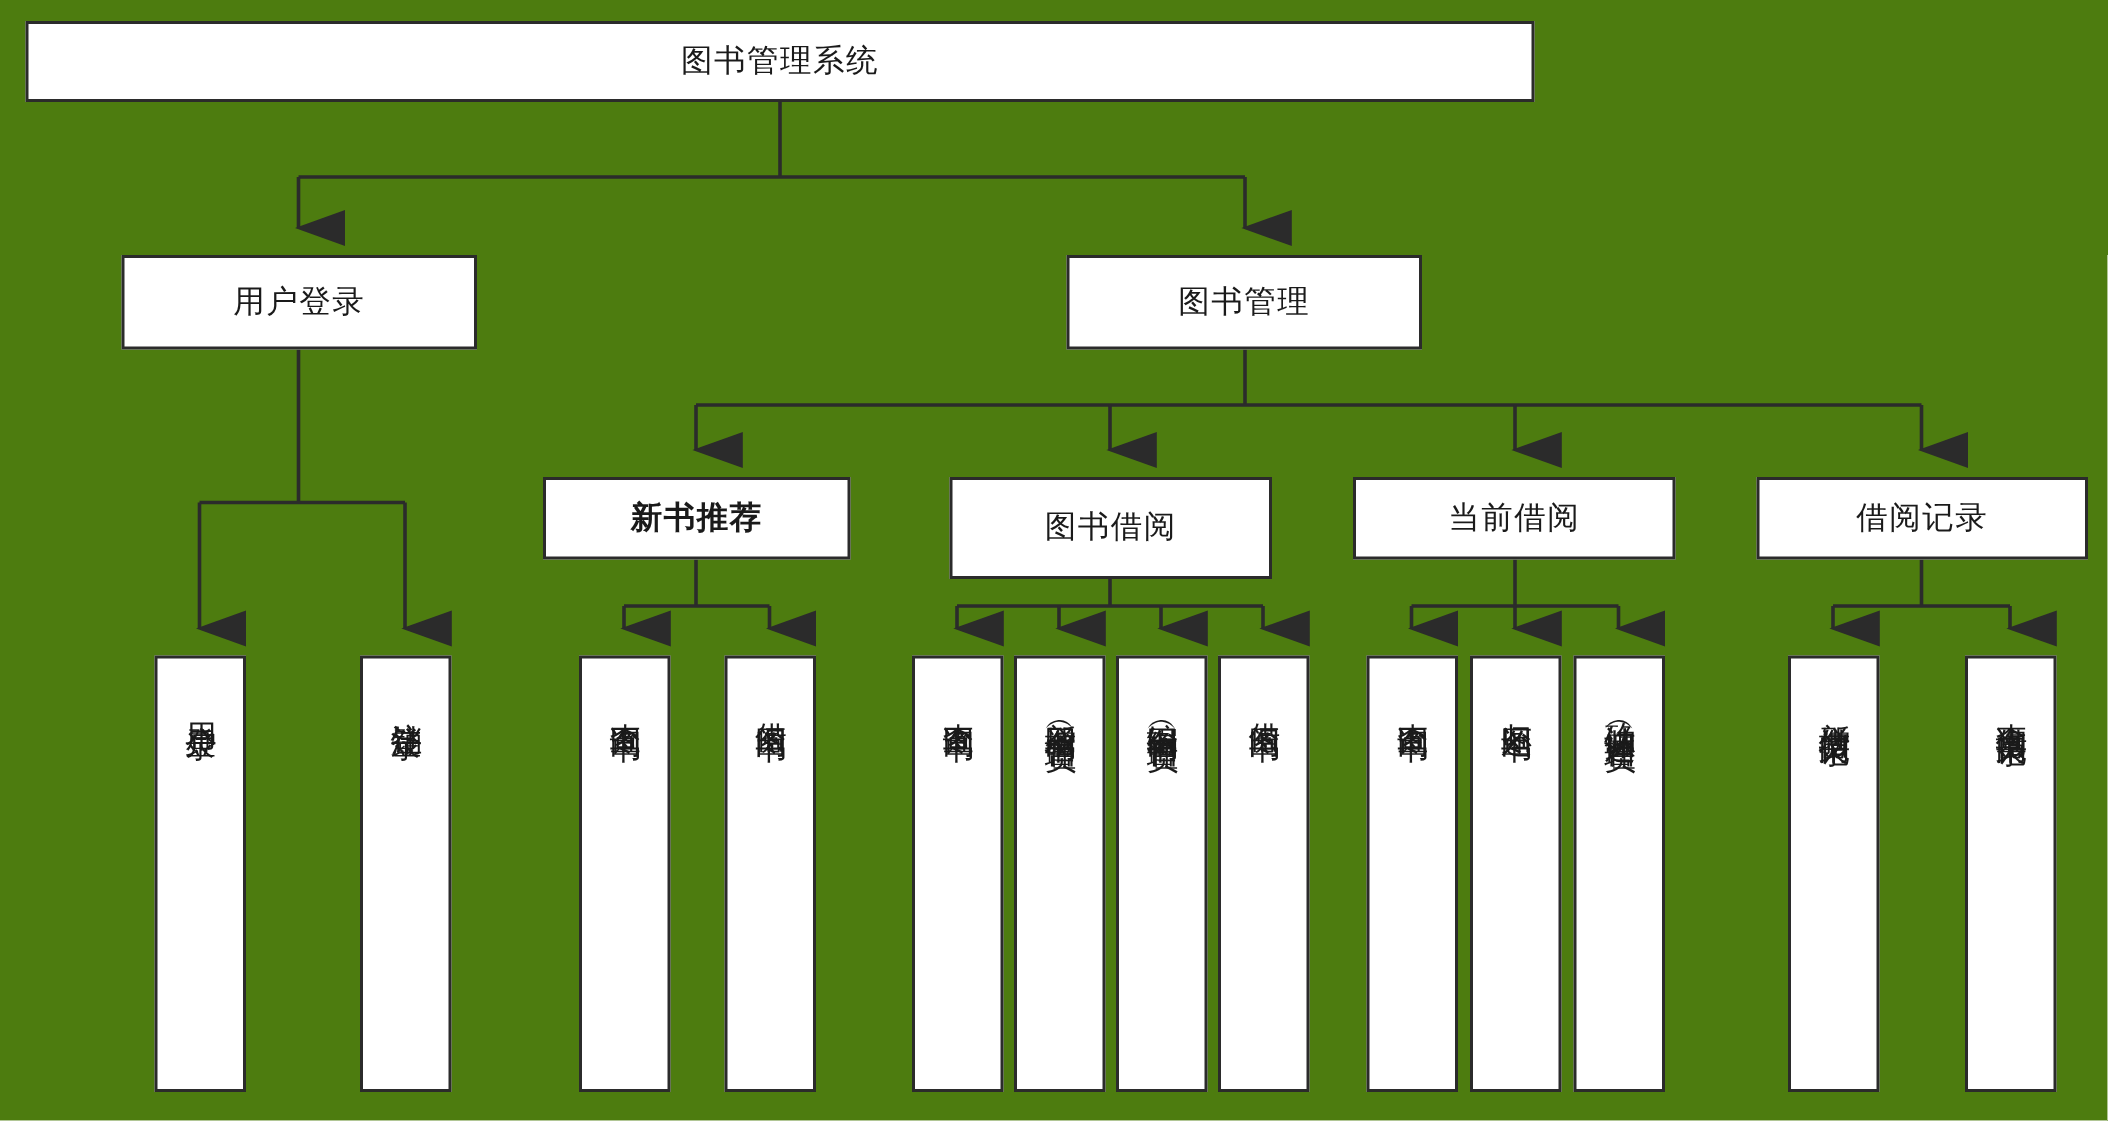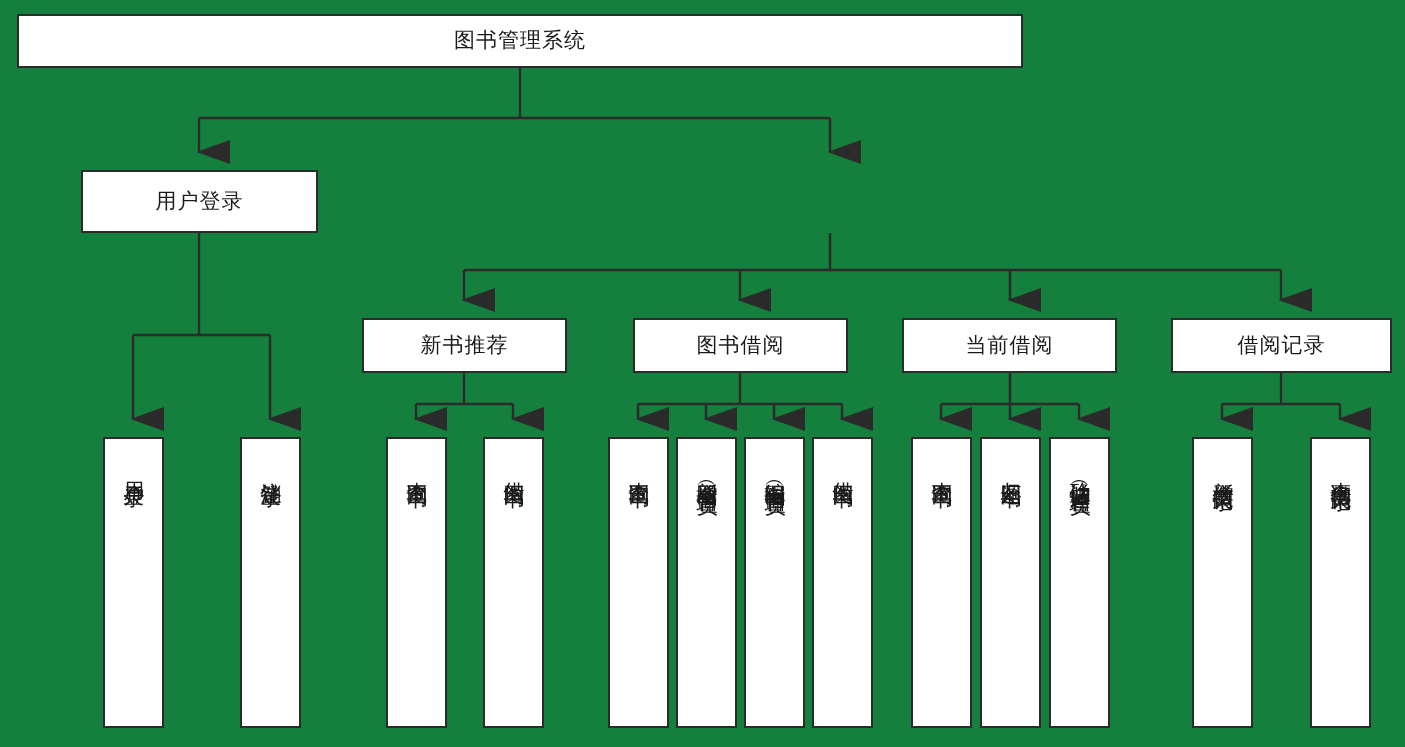--- a/index.html
+++ b/index.html
@@ -8,21 +8,21 @@
     padding: 0;
     background: #ffffff;
   }
   body {
     font-family: "DejaVu Sans", "Liberation Sans", sans-serif;
   }
   #canvas {
     position: relative;
     width: 1405px;
     height: 747px;
-    background: #15803d;
+    background: #4d7c0f;
     overflow: hidden;
   }
   svg.wires {
     position: absolute;
     left: 0;
     top: 0;
     width: 1405px;
     height: 747px;
     pointer-events: none;
   }
@@ -121,25 +121,28 @@
     </g>
   </svg>
 
   <div class="node horiz" style="left:17px; top:14px; width:1006px; height:54px;">
     <span>图书管理系统</span>
   </div>
 
   <div class="node horiz" style="left:81px; top:170px; width:237px; height:63px;">
     <span>用户登录</span>
   </div>
+  <div class="node horiz" style="left:711px; top:170px; width:237px; height:63px;">
+    <span>图书管理</span>
+  </div>
 
-  <div class="node horiz" style="left:362px; top:318px; width:205px; height:55px;">
+  <div class="node horiz" style="left:362px; top:318px; width:205px; height:55px;font-weight:bold;">
     <span>新书推荐</span>
   </div>
-  <div class="node horiz" style="left:633px; top:318px; width:215px; height:55px;">
+  <div class="node horiz" style="left:633px; top:318px; width:215px; height:68px;">
     <span>图书借阅</span>
   </div>
   <div class="node horiz" style="left:1171px; top:318px; width:221px; height:55px;">
     <span>借阅记录</span>
   </div>
   <div class="node horiz" style="left:902px; top:318px; width:215px; height:55px;">
     <span>当前借阅</span>
   </div>
 
   <div class="node vert" style="left:103px; top:437px; width:61px; height:291px;">

